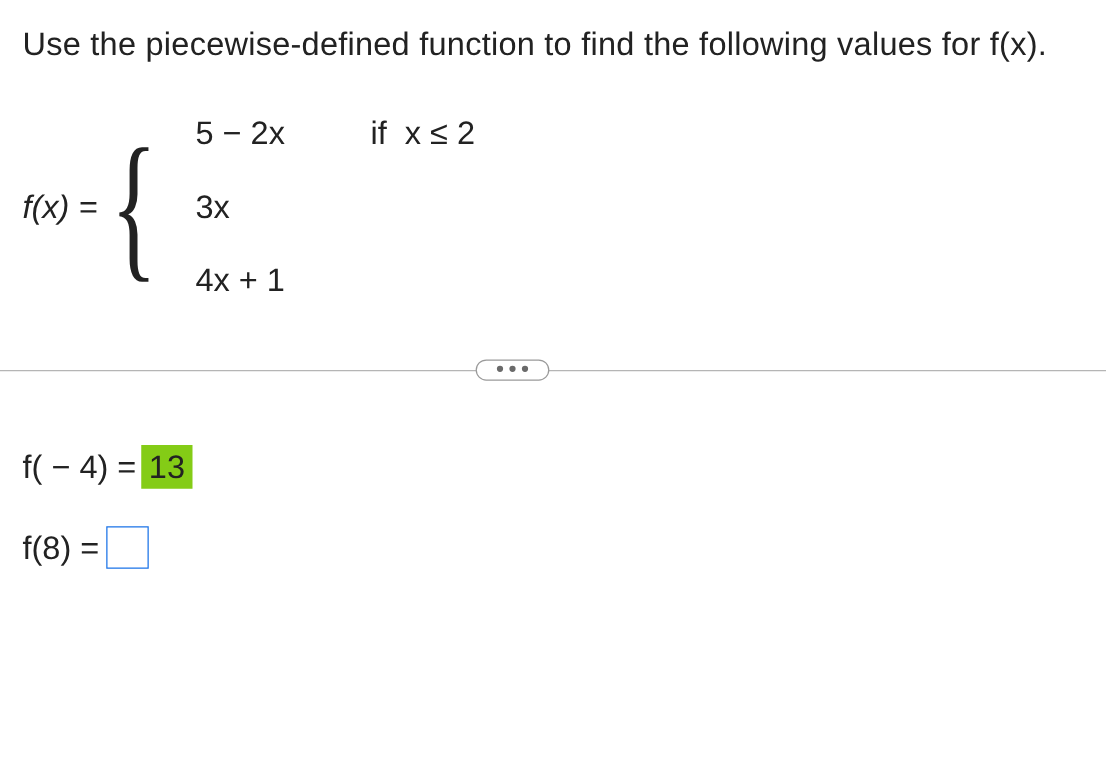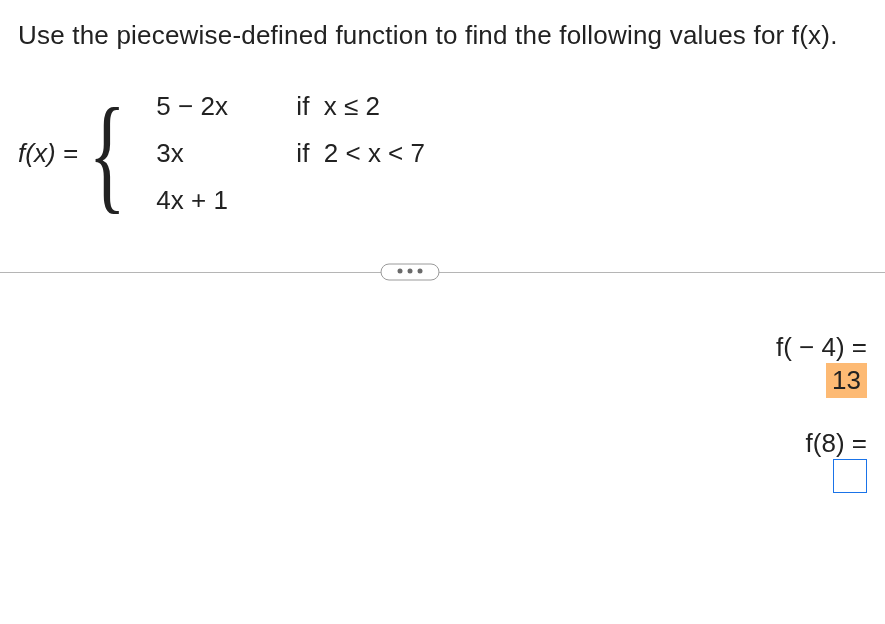--- a/index.html
+++ b/index.html
@@ -33,21 +33,21 @@
     line-height: 0.9;
     font-weight: 200;
     transform: scaleX(0.6);
     margin-right: -6px;
     margin-left: -6px;
     font-family: "Times New Roman", serif;
   }
   .rows {
     display: flex;
     flex-direction: column;
-    gap: 16px;
+    gap: 28px;
     padding-left: 24px;
   }
   .row {
     display: flex;
     align-items: center;
   }
   .expr {
     width: 140px;
   }
   .cond {
@@ -87,25 +87,24 @@
     background: #6a6a6a;
     border-radius: 50%;
   }
   .answers {
     display: flex;
     flex-direction: column;
     gap: 30px;
   }
   .ans-line {
     display: flex;
-    align-items: flex-end;
-    flex-direction: column;
+    align-items: center;
   }
   .ans-val-filled {
-    background: #fdba74;
+    background: #84cc16;
     padding: 2px 6px;
     margin-left: 4px;
   }
   .ans-input {
     width: 34px;
     height: 34px;
     border: 1.5px solid #1a73e8;
     background: #fff;
     font-size: 24px;
     text-align: center;
@@ -122,21 +121,20 @@
 <div class="piecewise">
   <span class="fx-label">f(x) =</span>
   <span class="brace">{</span>
   <div class="rows">
     <div class="row">
       <span class="expr">5 − 2x</span>
       <span class="cond">if&nbsp;&nbsp;x ≤ 2</span>
     </div>
     <div class="row">
       <span class="expr">3x</span>
-      <span class="cond">if&nbsp;&nbsp;2 &lt; x &lt; 7</span>
     </div>
     <div class="row">
       <span class="expr">4x + 1</span>
     </div>
   </div>
 </div>
 
 <div class="divider-wrap">
   <div class="divider-line"></div>
   <div class="pill">

